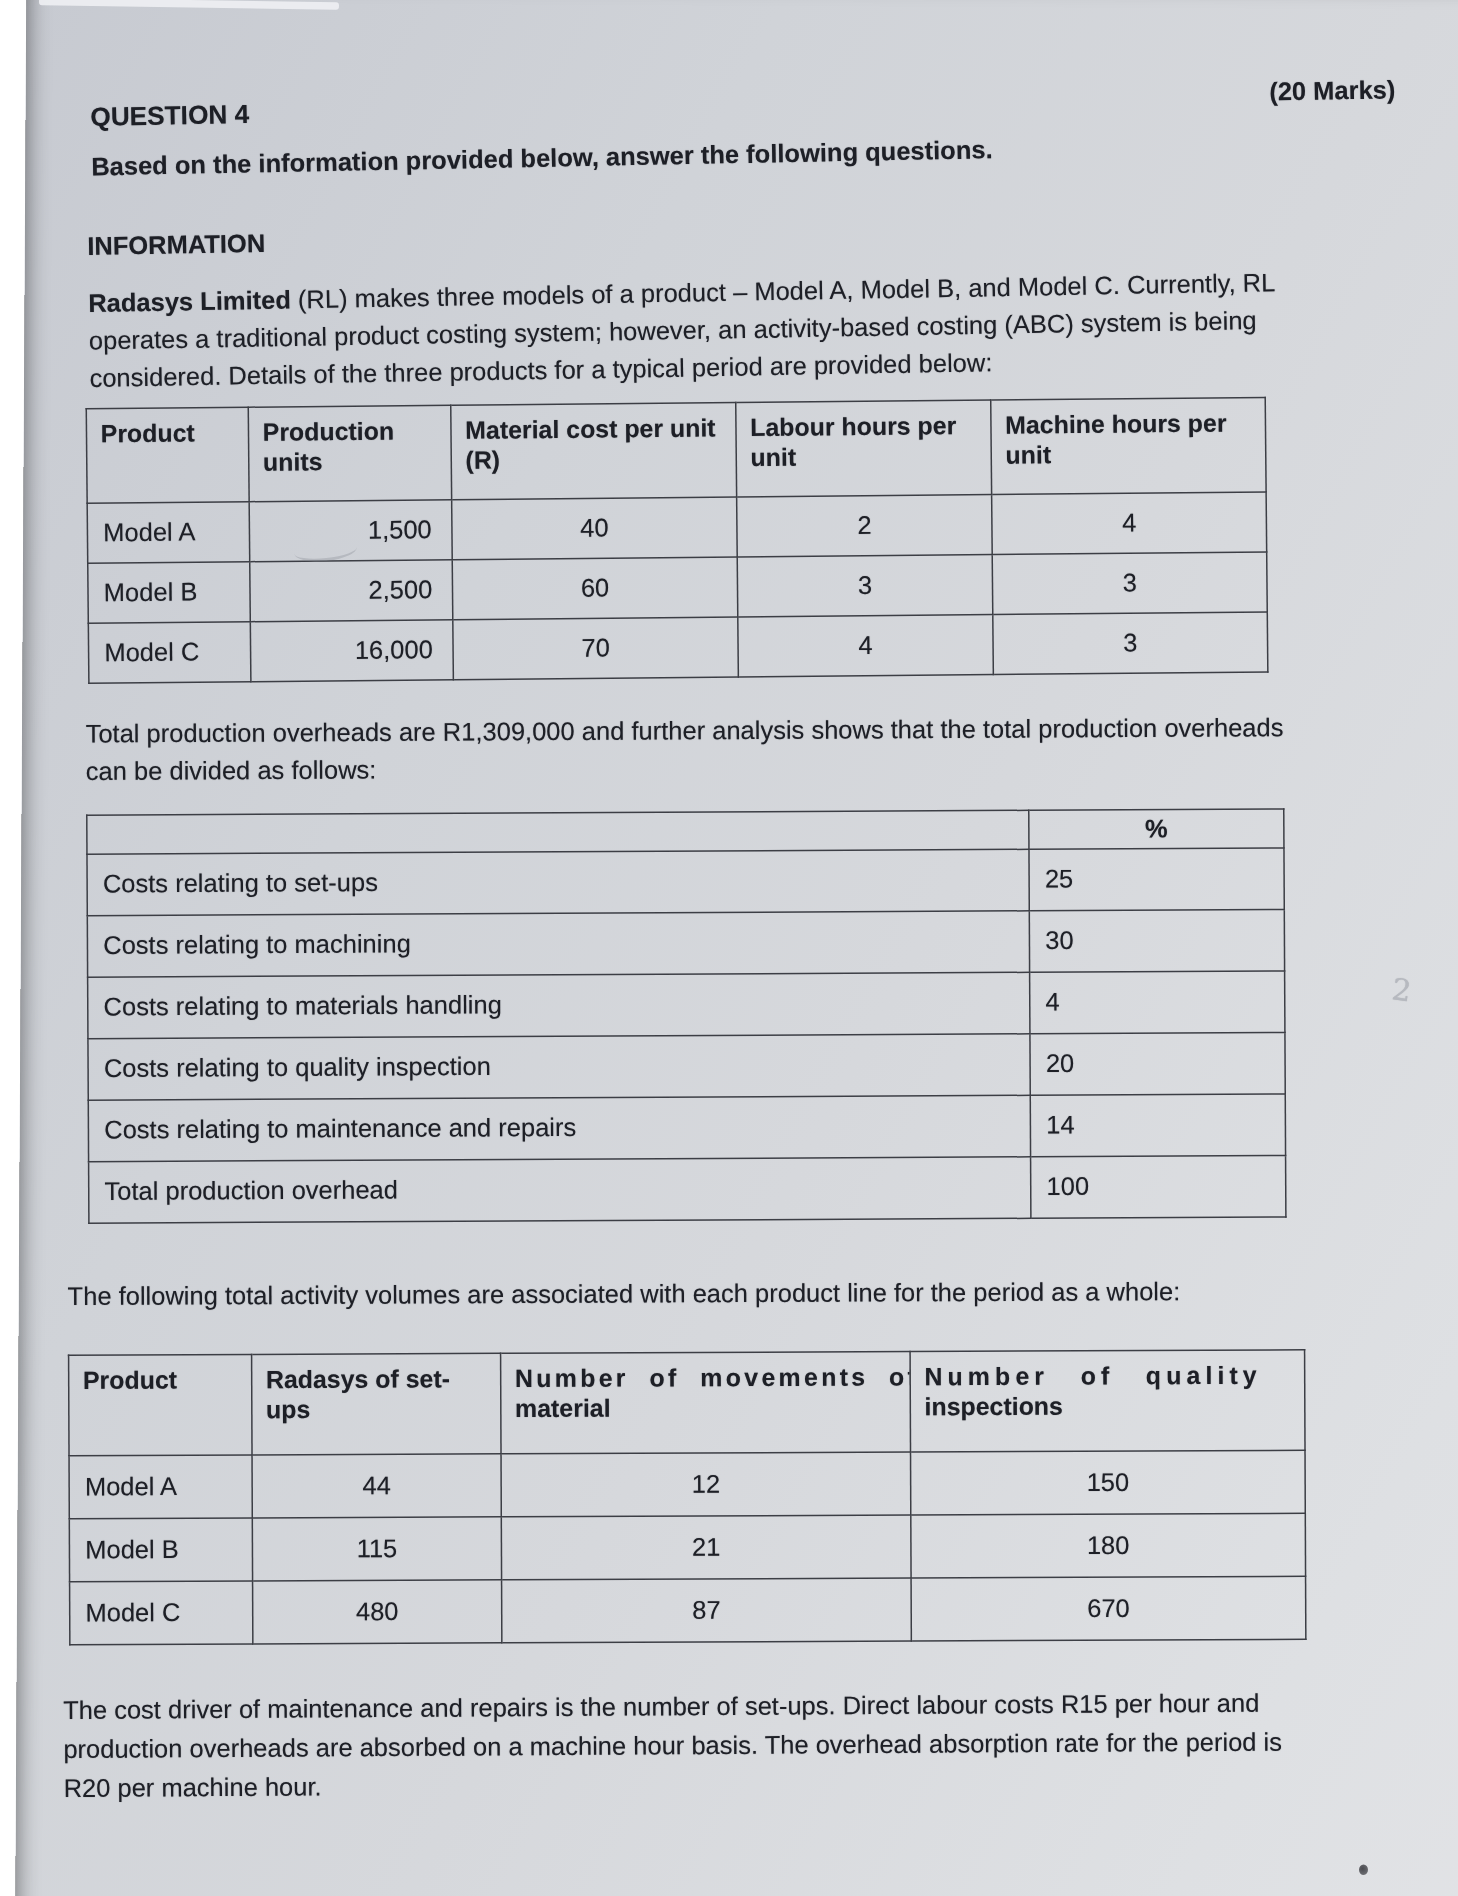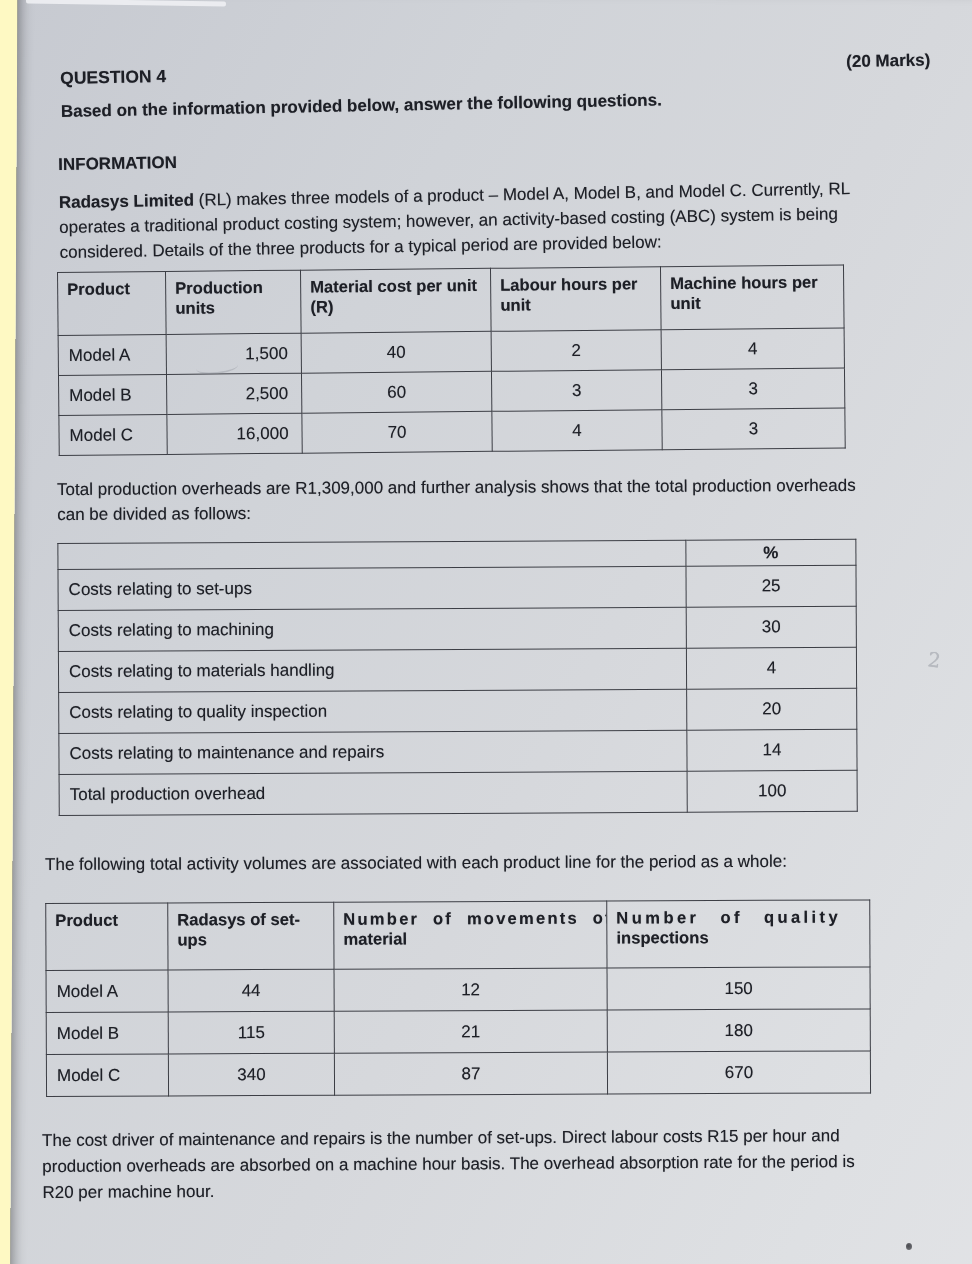--- a/index.html
+++ b/index.html
@@ -1,17 +1,17 @@
 <!DOCTYPE html>
 <html><head>
 <meta charset="utf-8">
 <style>
   html,body{margin:0;padding:0;}
   body{width:972px;height:1264px;background:#0a0a0c;font-family:"Liberation Sans",sans-serif;}
-  .viewport{position:relative;width:972px;height:1264px;overflow:hidden;background:#fef9c3;}
+  .viewport{position:relative;width:972px;height:1264px;overflow:hidden;background:#ffffff;}
 
   
   .paper{position:absolute;left:10px;top:-12px;width:1010px;height:1310px;
     background:linear-gradient(118deg,#c7cad1 0%,#d0d3d8 30%,#d6d8dc 55%,#dee0e3 85%,#e2e3e6 100%);
     transform:rotate(0.33deg);transform-origin:left bottom;
     box-shadow:inset 10px 0 14px -8px rgba(0,0,0,0.40), inset 0 8px 14px -10px rgba(0,0,0,0.25);}
   .paper-edge{position:absolute;left:26px;top:0px;width:200px;height:5px;background:#eef0f3;opacity:.9;
     transform:rotate(0.9deg);border-radius:2px;}
 
   .content{position:absolute;left:0;top:0;width:972px;height:1264px;color:#1d1f26;
@@ -47,21 +47,21 @@
   .t1 td.a-right{text-align:right;padding-right:13px;}
   .t1 td.a-center{text-align:center;}
 
   
   .sec-t2{top:477px;left:57px;transform:rotate(-0.3deg);}
   .t2{width:798px;margin-top:16px;}
   .t2 .colA{width:628px;}.t2 .colB{width:170px;}
   .t2 th{height:25px;text-align:center;vertical-align:middle;padding:0;font-size:17px;}
   .t2 td{height:40px;}
   .t2 td.lbl{text-align:left;padding-left:10px;}
-  .t2 td.pct{text-align:center;}
+  .t2 td.pct{text-align:left;}
 
   
   .sec-t3{top:852px;left:45px;transform:rotate(-0.25deg);}
   .t3{width:824px;margin-top:26px;}
   .t3 .c0{width:122px;}.t3 .c1{width:166px;}.t3 .c2{width:273px;}.t3 .c3{width:263px;}
   .t3 th{height:59px;}
   .t3 td{height:41px;}
   .t3 td.a-left{text-align:left;}
   .t3 td.a-center{text-align:center;}
   .sp1{letter-spacing:2.2px;word-spacing:7px;}
@@ -234,21 +234,21 @@
           <td class="a-center">150</td>
         </tr>
         <tr>
           <td class="a-left">Model B</td>
           <td class="a-center">115</td>
           <td class="a-center">21</td>
           <td class="a-center">180</td>
         </tr>
         <tr>
           <td class="a-left">Model C</td>
-          <td class="a-center">340</td>
+          <td class="a-center">480</td>
           <td class="a-center">87</td>
           <td class="a-center">670</td>
         </tr>
       </tbody>
         </table>
     </div>
 
     <div class="sec sec-end">
       <p class="para-end">
         <span class="line">The cost driver of maintenance and repairs is the number of set-ups. Direct labour costs R15 per hour and</span>

